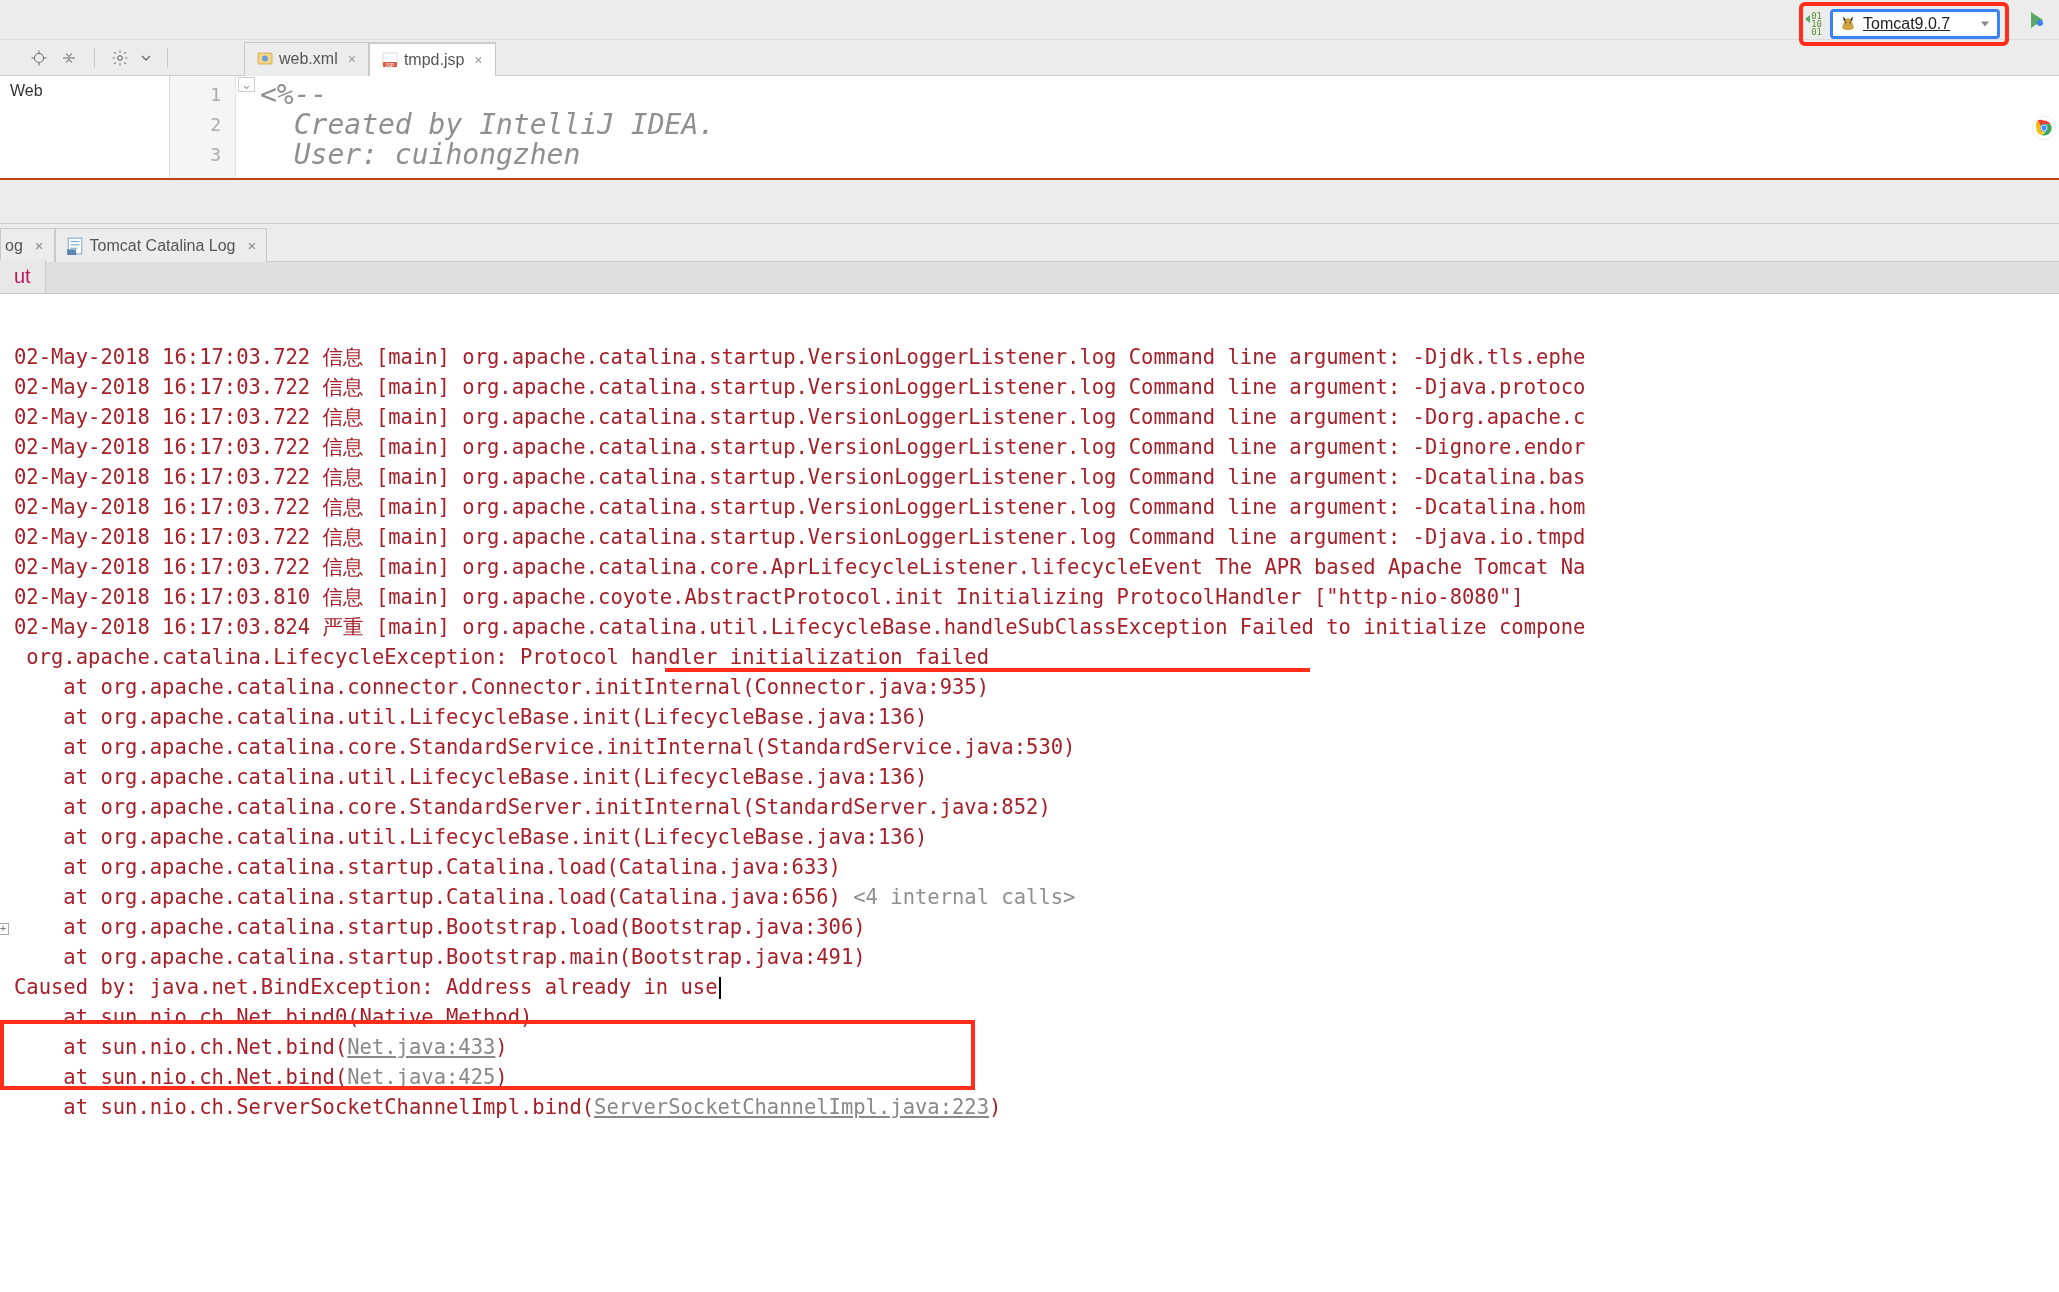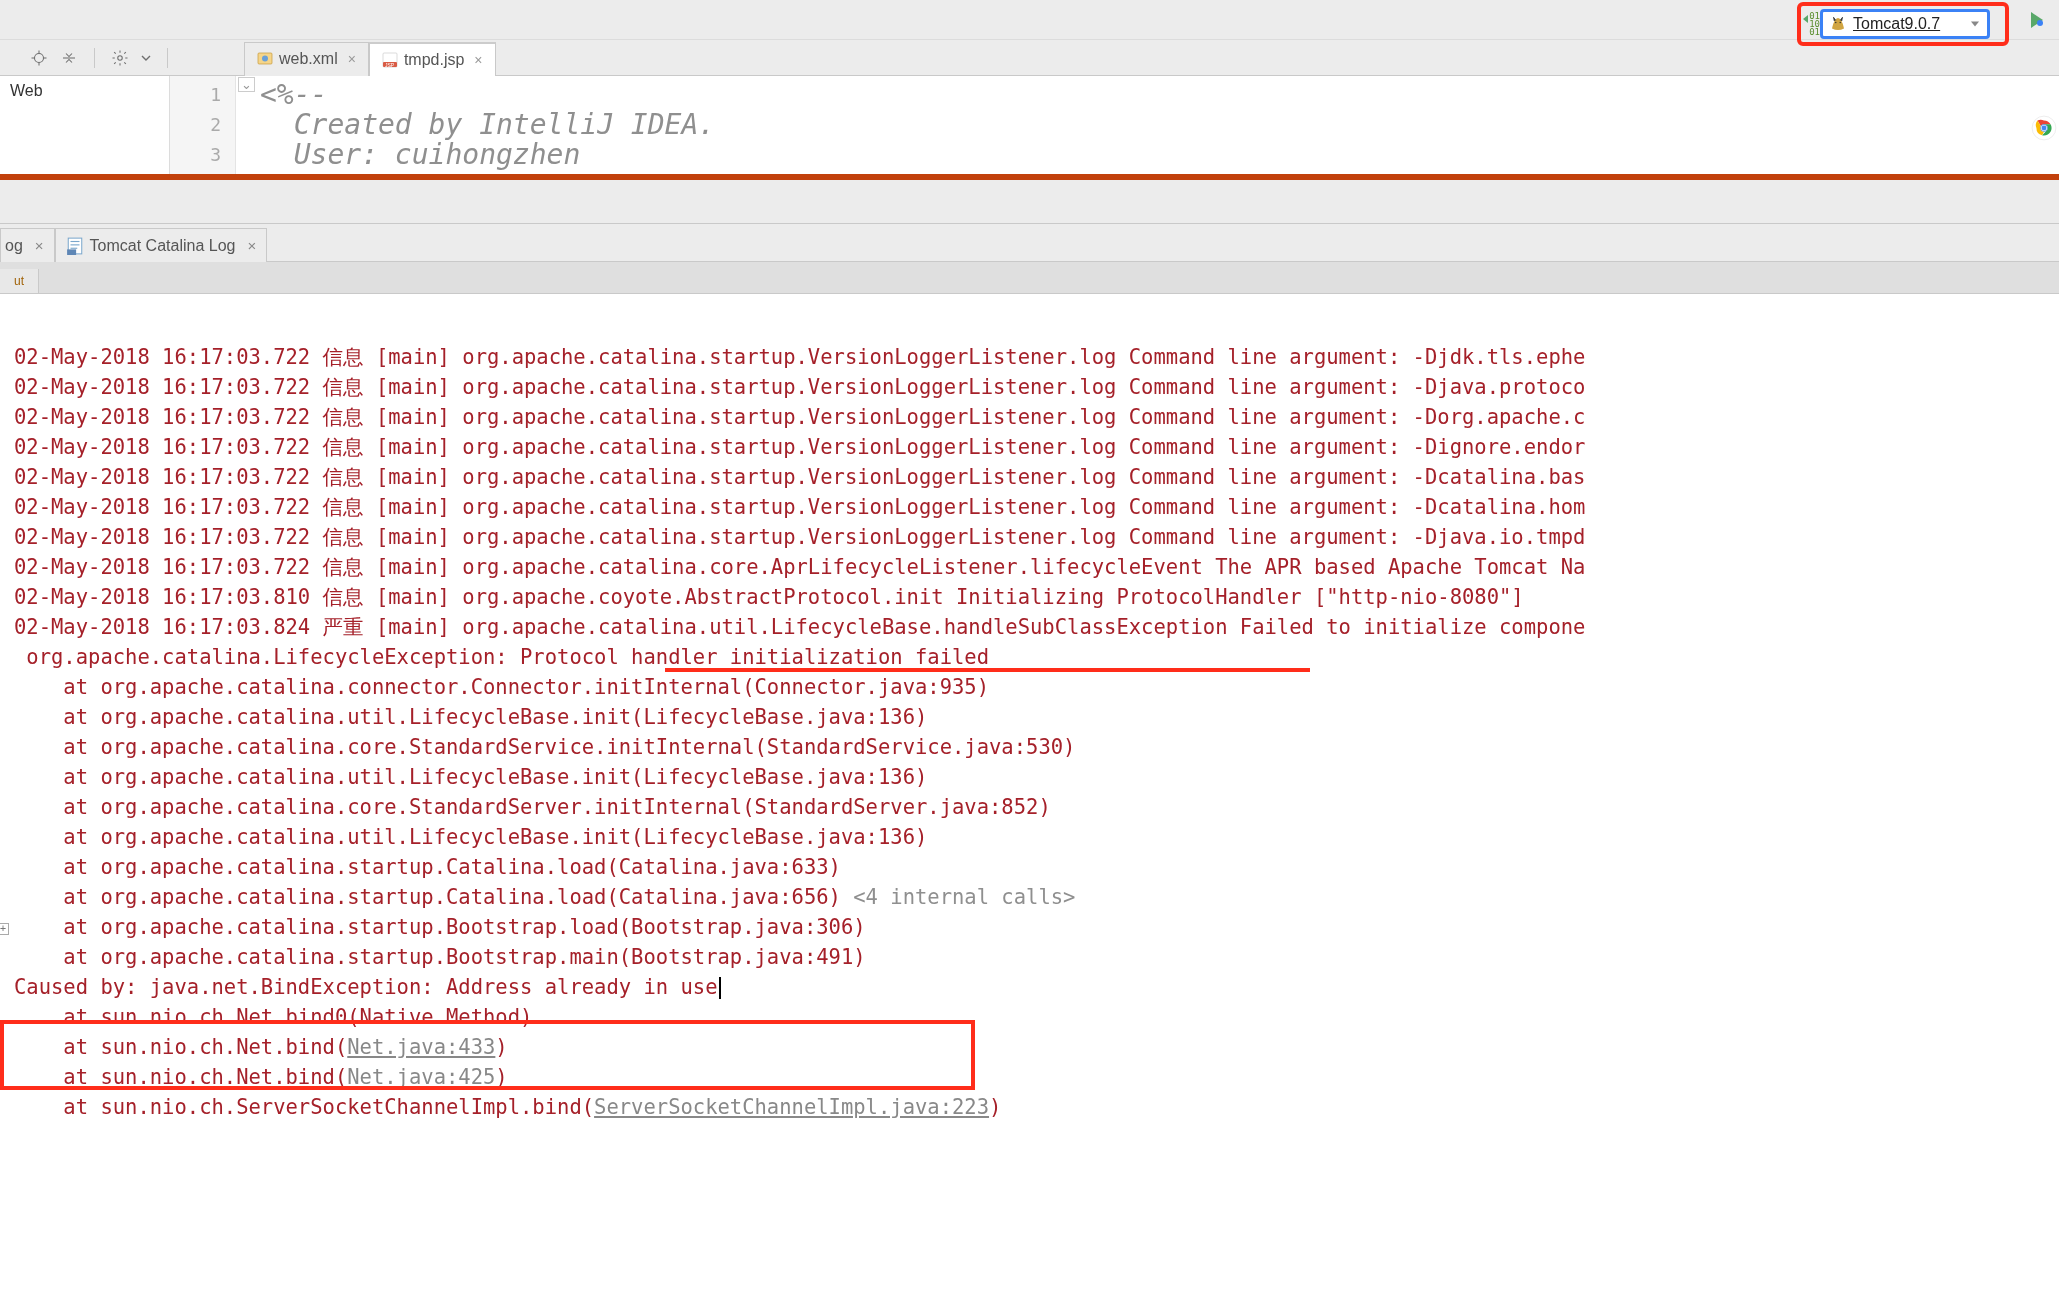--- a/index.html
+++ b/index.html
@@ -1,48 +1,48 @@
 <!DOCTYPE html>
 <html><head>
   <meta charset="utf-8">
   <style>
     * { box-sizing: border-box; margin: 0; padding: 0; }
     body { font-family: "Lucida Grande", "Segoe UI", Arial, sans-serif; font-size: 13px; background: #ececec; color: #333; overflow: hidden; width: 2059px; height: 1292px; }
     .top-toolbar { height: 40px; background: #ececec; border-bottom: 1px solid #dcdcdc; display: flex; align-items: center; justify-content: flex-end; padding-right: 10px; gap: 6px; position: relative; }
-    .run-highlight { position: absolute; top: 2px; right: 50px; border: 4px solid #ff2d1a; border-radius: 6px; padding: 3px 15px 3px 8px; display: flex; align-items: center; gap: 0; }
+    .run-highlight { position: absolute; top: 2px; right: 50px; border: 4px solid #ff2d1a; border-radius: 6px; padding: 3px 5px 3px 8px; display: flex; align-items: center; gap: 8px; }
     .binary-icon { display: inline-block; font-family: monospace; font-size: 9px; line-height: 8px; color: #5a8e2e; position: relative; }
     .binary-icon .arrow { position:absolute; left:-6px; top:3px; width:0;height:0; border-top:4px solid transparent; border-bottom:4px solid transparent; border-right:5px solid #59a869; }
     .run-config-select { background: #fff; border: 3px solid #3b82f6; border-radius: 4px; padding: 3px 20px 3px 6px; display: flex; align-items: center; gap: 6px; font-size: 16px; color: #222; min-width: 170px; position:relative;text-decoration:underline; }
     .run-config-select::after { content:''; position:absolute; right:8px; top:50%; width:0;height:0; border-left:4px solid transparent; border-right:4px solid transparent; border-top:5px solid #888; transform:translateY(-50%);}
     .tomcat-icon { width:18px; height:18px; display:inline-block; }
     .run-icons { display:flex; gap:6px; align-items:center; }
     .play-green { width:0;height:0; border-top:8px solid transparent; border-bottom:8px solid transparent; border-left:12px solid #59a869; }
     .dot-blue { width:6px;height:6px; background:#3b82f6; border-radius:50%; position:relative; top:8px; left:-6px;}
     .main-toolbar { height: 36px; background: #ececec; border-bottom: 1px solid #c9c9c9; display: flex; align-items: center; padding-left: 30px; gap:12px; }
     .tb-icon { width:18px; height:18px; stroke:#6e6e6e; fill:none; cursor:pointer; stroke-width:1.4; }
     .tb-sep { width:1px; height:20px; background:#c9c9c9; margin:0 4px;}
     .file-tabs { display: flex; align-items: flex-end; height: 36px; background:#ececec; margin-left:60px; }
     .file-tab { display: flex; align-items: center; gap: 6px; padding: 0 12px; border: 1px solid #c9c9c9; border-bottom: none; background: #ececec; font-size: 16px; color: #555; height:34px;}
     .file-tab.active { background: #fff; border-top:2px solid #ccc;}
     .file-tab .close-x { color:#999; font-size:14px; margin-left:4px; }
     .xml-icon, .jsp-icon { width:16px;height:16px; display:inline-block;}
-    .editor-area { display:flex; background:#fff; height:104px; border-bottom:6px solid #c2410c; }
+    .editor-area { display:flex; background:#fff; height:104px; border-bottom:2px solid #c2410c; }
     .proj-panel { width:170px; background:#fff; border-right:1px solid #dcdcdc; padding:6px 10px; font-size:16px; color:#333; }
     .gutter { width:66px; background:#f5f5f5; border-right:1px solid #e4e4e4; text-align:right; padding:4px 14px 0 0; font-family: "Menlo", "Consolas", monospace; font-size:18px; color:#aaa; line-height:30px;}
     .fold-col { width:20px; background:#fff; position:relative;}
     .fold-col .fold-mark { position:absolute; top:1px; left:2px; font-size:13px; color:#999; border:1px solid #ccc; padding:0 2px; line-height:13px;}
     .code { font-family: "Menlo", "Consolas", monospace; font-size:28px; line-height:30px; padding:4px 0 0 4px; font-style: italic; color:#8f8f8f; white-space:pre;}
     .right-gutter { position:absolute; right:0; width:30px; height:104px; display:flex; align-items:center; justify-content:center;}
     .chrome-icon { width:26px;height:26px;}
     .gap-bar { height:44px; background:#ececec; border-bottom:1px solid #c9c9c9;}
     .bottom-tabs-bar { height:38px; background:#ececec; border-bottom:1px solid #c9c9c9; display:flex; align-items:flex-start; padding-left:0;}
     .bottom-tab { display:flex; align-items:center; gap:6px; padding:6px 10px; border:1px solid #c9c9c9; border-bottom:none; background:#ececec; font-size:16px; color:#555; height:34px; margin-top:4px;}
     .bottom-tab .close-x { color:#888; font-size:15px; margin-left:6px;}
     .log-icon { width:18px;height:18px; display:inline-block;}
-    .output-header { height:32px; background:#dfdfdf; border-bottom:1px solid #c9c9c9; display:flex; align-items:flex-end; font-size:12px; color:#a16207; }
+    .output-header { height:32px; background:#dfdfdf; border-bottom:1px solid #c9c9c9; display:flex; align-items:flex-end; font-size:20px; color:#be185d; }
     .output-header .tab-label { padding:5px 14px; border-right:1px solid #c9c9c9; background:#e8e8e8;}
     .console { background:#fff; font-family: "Menlo", "Consolas", monospace; font-size:20.5px; line-height:30px; padding:18px 0 0 14px; position:relative; white-space:pre; color:#333; height: calc(1292px - 40px - 36px - 104px - 44px - 38px - 32px); overflow:hidden;}
     .err-red { color:#a52029; }
     .fold-gray { color:#8f8f8f; font-style:normal;}
     .link-ul { text-decoration: underline; color:#888;}
     .highlight-box1 { position:absolute; left:665px; top:350px; width:645px; height:28px; border-bottom:4px solid #ff2d1a; pointer-events:none;}
     .highlight-box2 { position:absolute; left:0px; top:726px; width:975px; height:70px; border:4px solid #ff2d1a; pointer-events:none;}
     .cursor-blink { display:inline-block; width:2px; height:22px; background:#000; vertical-align:middle; margin-left:1px;}
     .console-fold-btn { position:absolute; left:-3px; top:629px; width:12px; height:12px; border:1px solid #aaa; font-size:10px; line-height:10px; text-align:center; color:#777; background:#fff;}
   </style>

